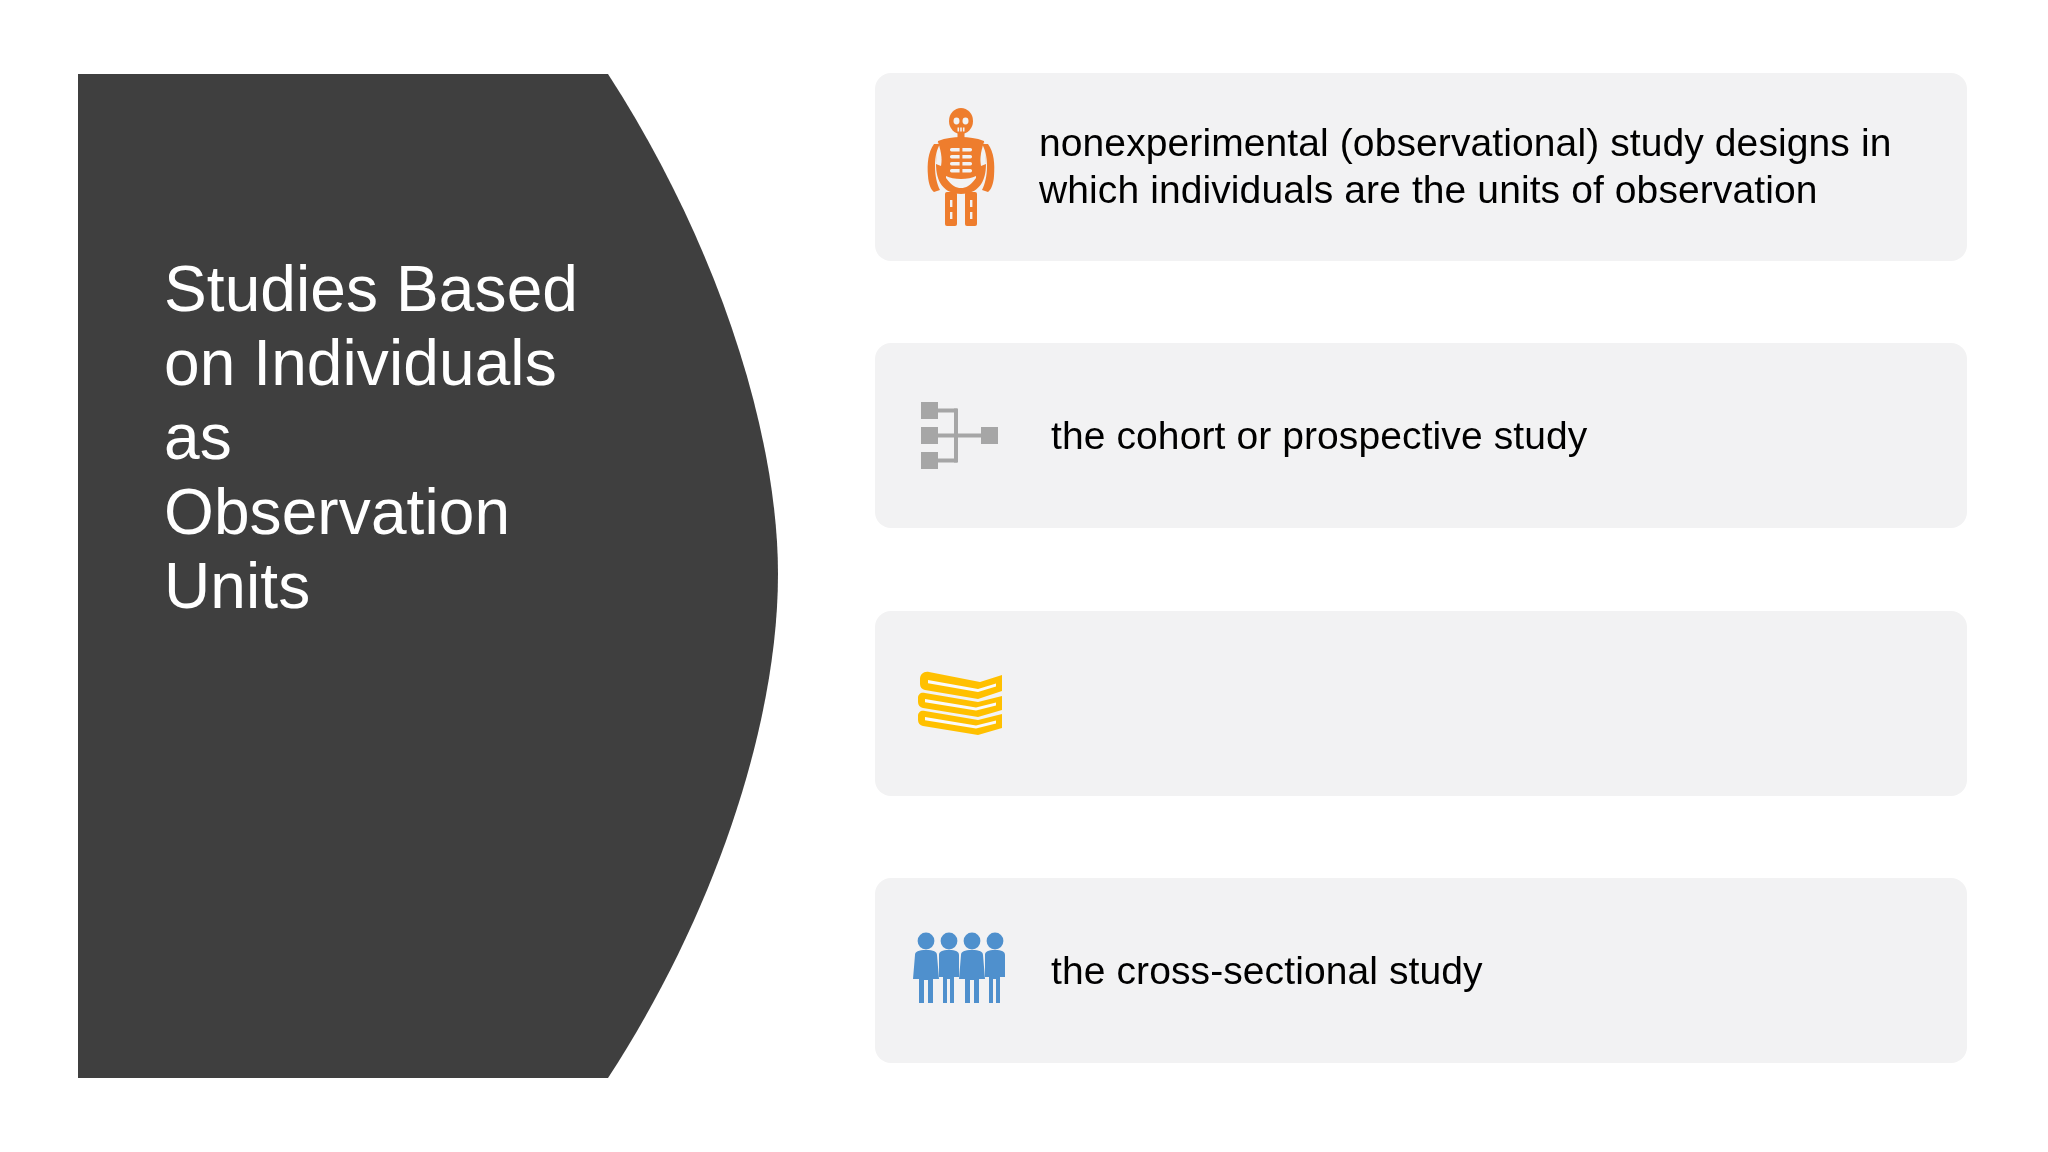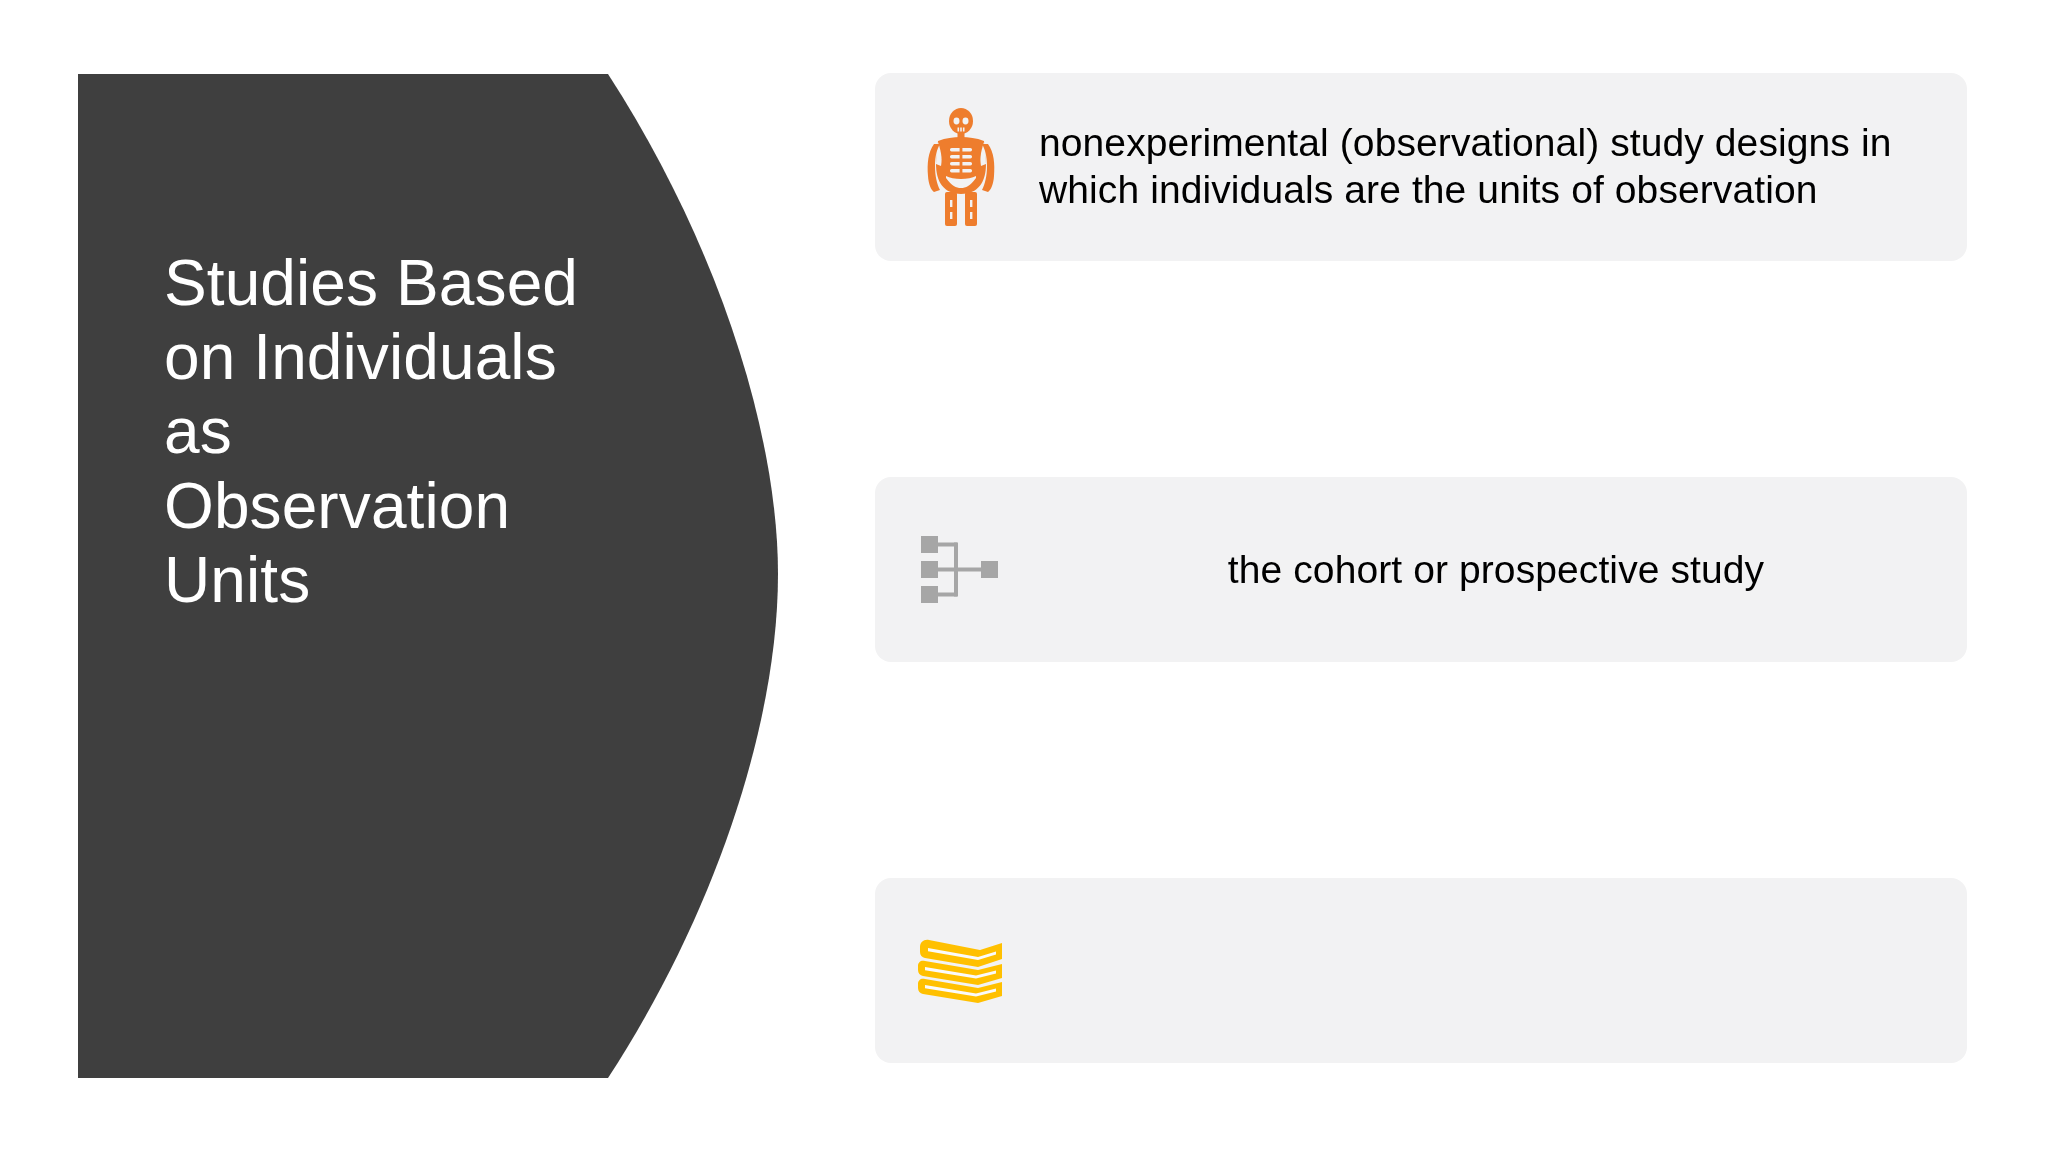--- a/index.html
+++ b/index.html
@@ -21,21 +21,21 @@
     position:absolute;
     left:78px; top:74px;
     width:820px; height:1004px;
     pointer-events:none;
   }
   #title-panel svg { display:block; width:820px; height:1004px; }
 
   #title-text {
     position:absolute;
     left:164px;
-    top:246px;
+    top:252px;
     width:560px;
     color:#ffffff;
     font-size:64px;
     line-height:1.16;
     font-weight:400;
     letter-spacing:0.1px;
     white-space:pre-line;
   }
 
   
@@ -50,21 +50,21 @@
   .card {
     position:relative;
     background:#f2f2f3;
     border-radius:16px;
     display:flex;
     align-items:center;
     width:1092px;
     padding:0 26px 0 18px;
   }
   .card.c0 { height:188px; }
-  .card.c1 { height:185px;text-align:center; }
+  .card.c1 { height:185px; }
   .card.c2 { height:185px; }
   .card.c3 { height:185px; }
 
   .card-icon {
     flex:0 0 136px;
     height:120px;
     display:flex;
     align-items:center;
     justify-content:center;
   }
@@ -179,15 +179,36 @@
             <path d="M6,38 C6,34 9,32 13,33 L66,42 L90,36 L90,50 L66,57 L11,48 C8,47.5 6,45 6,42 Z"></path>
             <path d="M13,39 L64,47.5 L84,42.5 L84,45.5 L64,50.5 L13,42.2 Z" fill="#fafafa"></path>
 
             <path d="M8,19 C8,14 12,11 17,12 L68,22 L90,15 L90,31 L66,39 L13,30 C10,29.5 8,27 8,24 Z"></path>
             <path d="M16,20 L66,29 L84,23.5 L84,26.5 L66,32 L16,23.2 Z" fill="#fafafa"></path>
           </g>
         </svg>
       </div>
     </div>
 
+    <div class="card c3">
+      <div class="card-icon">
+        <svg width="104" height="78" viewBox="0 0 104 78" xmlns="http://www.w3.org/2000/svg">
+          <g fill="#4f90cd">
+
+            <circle cx="17" cy="10" r="8.4"></circle>
+            <path d="M6,24 C6,20.5 9.5,19 17,19 C24.5,19 28,20.5 28,24 L30,48 L24,48 L24,72 L19,72 L19,49 L15,49 L15,72 L10,72 L10,48 L4,48 Z"></path>
+
+            <circle cx="40" cy="10" r="8.4"></circle>
+            <path d="M30,24 C30,20.5 33,19 40,19 C47,19 50,20.5 50,24 L50,46 L45,46 L45,72 L41,72 L41,48 L38,48 L38,72 L34,72 L34,46 L30,46 Z"></path>
+
+            <circle cx="63" cy="10" r="8.4"></circle>
+            <path d="M52,24 C52,20.5 55.5,19 63,19 C70.5,19 74,20.5 74,24 L76,48 L70,48 L70,72 L65,72 L65,49 L61,49 L61,72 L56,72 L56,48 L50,48 Z"></path>
+
+            <circle cx="86" cy="10" r="8.4"></circle>
+            <path d="M76,24 C76,20.5 79,19 86,19 C93,19 96,20.5 96,24 L96,46 L91,46 L91,72 L87,72 L87,48 L84,48 L84,72 L80,72 L80,46 L76,46 Z"></path>
+          </g>
+        </svg>
+      </div>
+      <div class="card-text">the cross-sectional study</div>
+    </div>
 
   </div>
 </div>
 
 </body></html>

